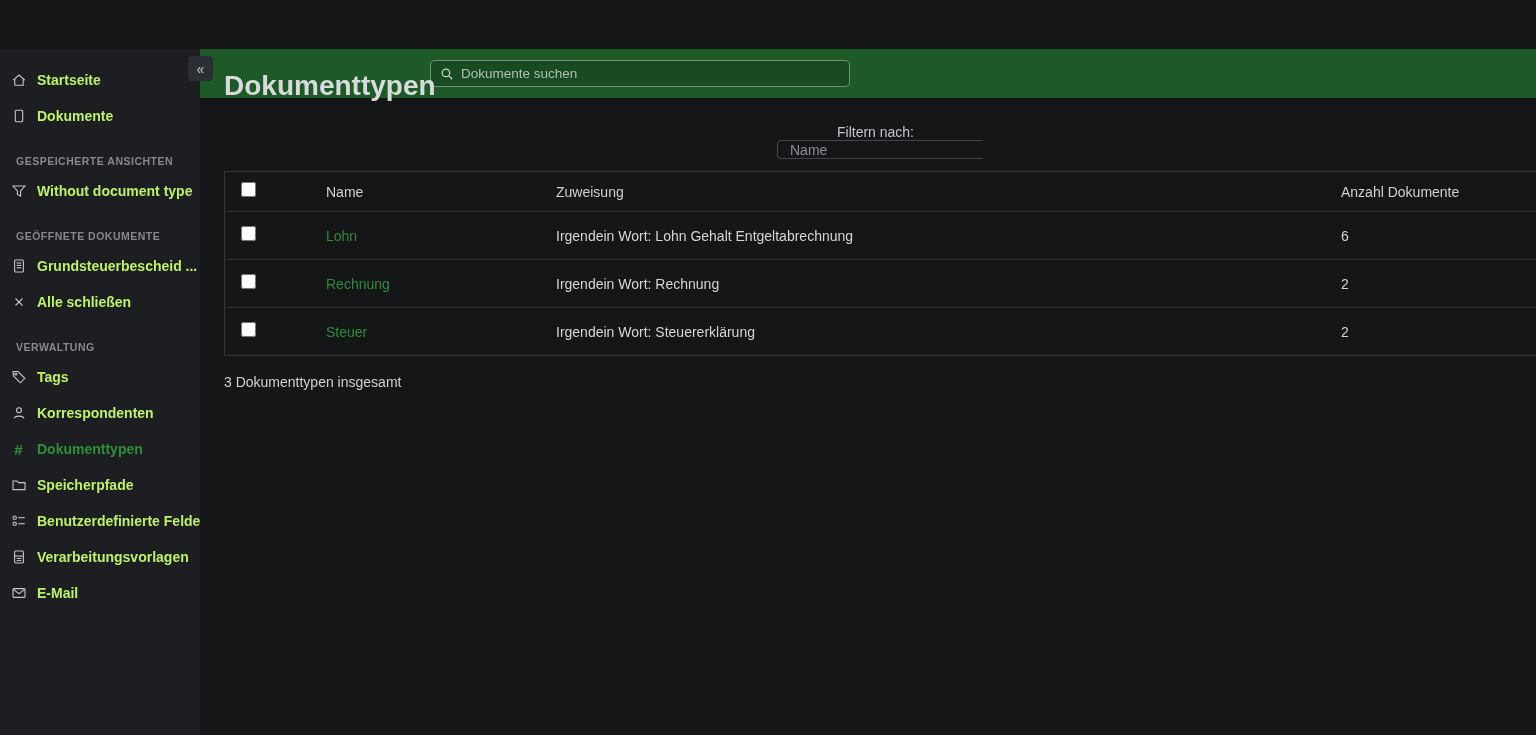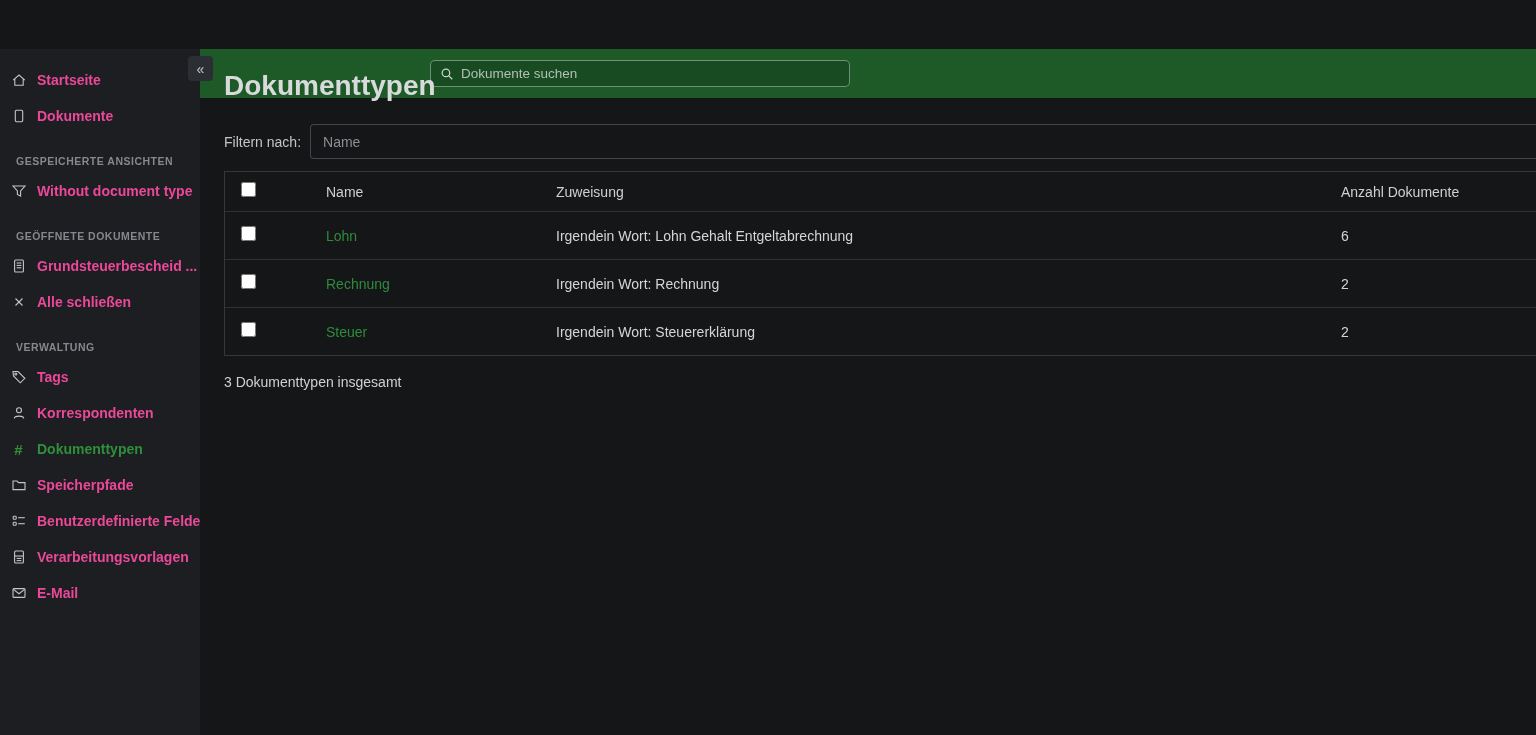--- a/index.html
+++ b/index.html
@@ -34,21 +34,21 @@
 
   
   .sidebar {
     position:absolute; top:49px; left:0; width:200px; height:686px;
     background:#1c1e21;
     padding-top:13px;
   }
   .nav-item {
     display:flex; align-items:center; gap:10px;
     height:36px; padding:0 10px;
-    color:#ec4899; font-size:14px; font-weight:700;
+    color:#bef264; font-size:14px; font-weight:700;
     cursor:pointer; white-space:nowrap; overflow:hidden;
   }
   .nav-item .ic { width:17px; height:17px; flex:0 0 17px; display:flex; align-items:center; justify-content:center; color:#c2c6c9; }
   .nav-item .ic svg { width:16px; height:16px; stroke:currentColor; fill:none; stroke-width:1.1; }
   .nav-item.active, .nav-item.active .ic { color:#2f8f3c; }
   .icon-glyph { font-size:15px; font-weight:700; line-height:1; }
   .section-title {
     margin-top:15px; height:24px; padding:0 16px;
     display:flex; align-items:center;
     color:#85888c; font-size:10.5px; font-weight:700; letter-spacing:.5px;
@@ -61,21 +61,21 @@
     background:#2b2e32; border:none; border-radius:4px;
     color:#c6c9cc; font-size:14px; line-height:1;
     display:flex; align-items:center; justify-content:center; cursor:pointer;
   }
   .page-title {
     position:absolute; left:224px; top:70px;
     font-size:28px; font-weight:700; color:#d8dadc;
   }
   .filter-row {
     position:absolute; left:224px; top:124px; width:1312px; height:35px;
-    display:flex; align-items:center;
+    display:flex; align-items:center;flex-direction:column;
   }
   .filter-label { color:#c3c6c9; font-size:14px; margin-right:9px; white-space:nowrap; }
   .filter-input {
     flex:1; height:35px;
     background:transparent;
     border:1px solid #42464c; border-right:none;
     border-radius:4px 0 0 4px;
     color:#d0d3d5; font-size:14px; padding:0 12px;
     font-family:"Liberation Sans", sans-serif;
     outline:none;

